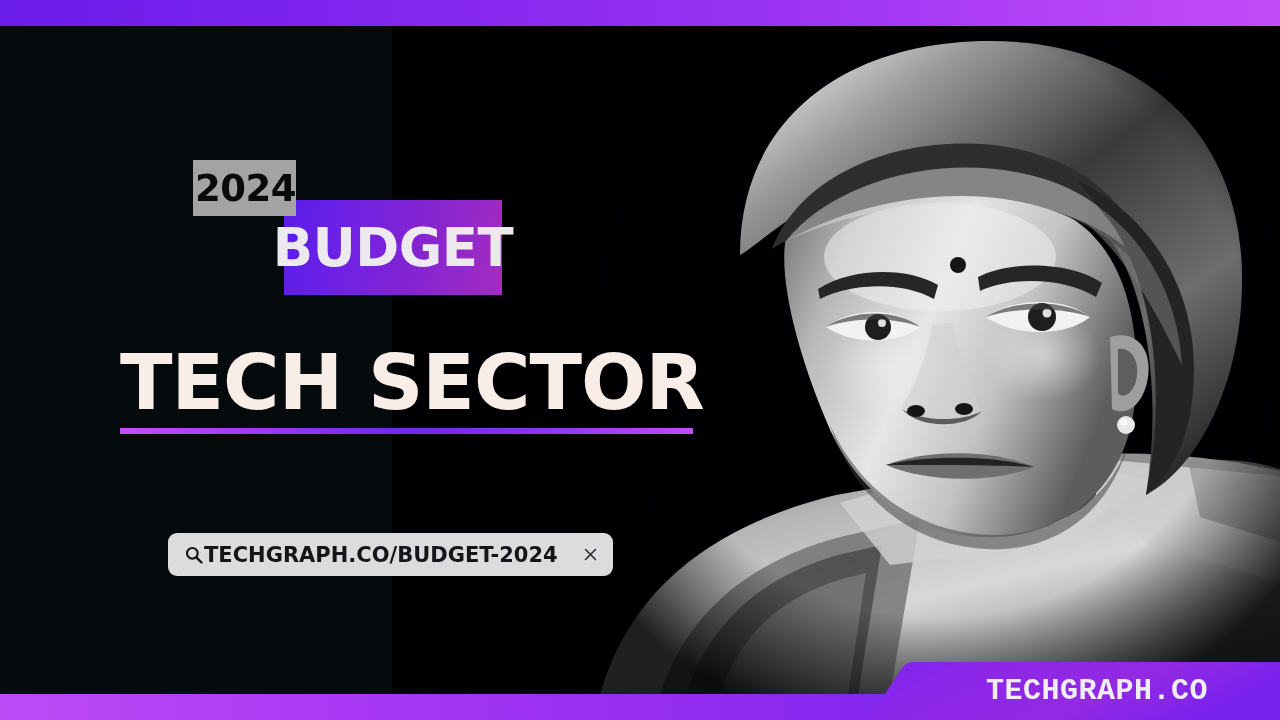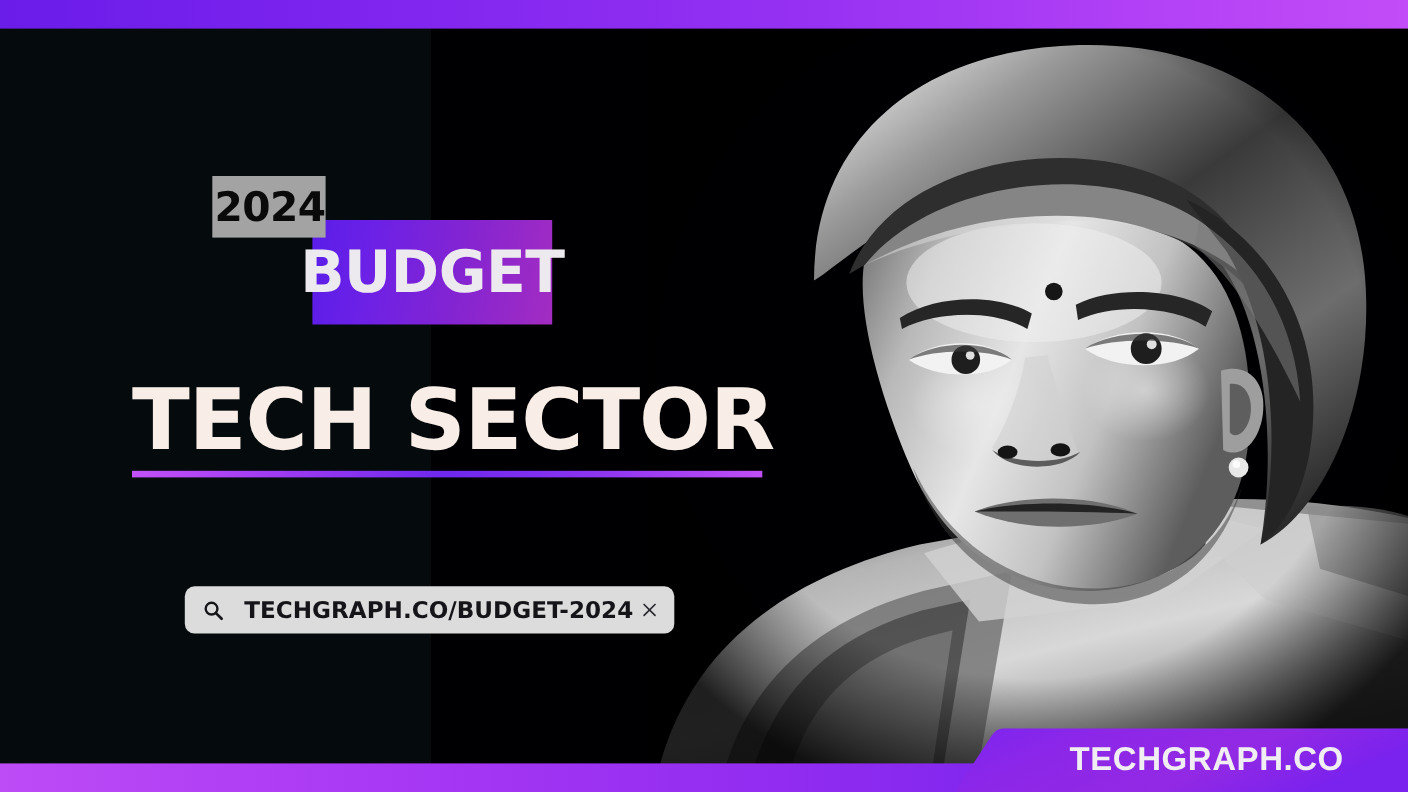--- a/index.html
+++ b/index.html
@@ -116,40 +116,39 @@
     width:445px; height:43px;
     background:#dcdcdc;
     border-radius:9px;
     display:flex; align-items:center;
     padding:0 14px 0 16px;
     z-index:7;
   }
   .search-icon { width:20px; height:20px; flex:0 0 auto; }
   .search-text {
     flex:1 1 auto;
-    margin-left:18px;
     font-size:21px; font-weight:700; color:#151519;
     letter-spacing:0px; white-space:nowrap;
     font-family:"DejaVu Sans", sans-serif;
   }
   .close-icon { width:17px; height:17px; flex:0 0 auto; margin-left:6px; }
   .brand-banner-shape {
     position:absolute; right:0; bottom:0;
     width:412px; height:58px;
     z-index:9;
   }
   .brand-text {
     position:absolute; right:0; bottom:0;
     width:412px; height:58px;
     display:flex; align-items:center; justify-content:center;
     padding-left:46px;
     z-index:10;
     font-size:30px; font-weight:700; color:#f0eef2;
     letter-spacing:0.5px;
-    font-family:Liberation Sans, sans-serif;
+    font-family:Liberation Mono, monospace;
     pointer-events:none;
   }
 </style>
 </head>
 <body>
 
 <div class="canvas">
 
   <div class="bg-left"></div>
   <div class="bg-right"></div>

